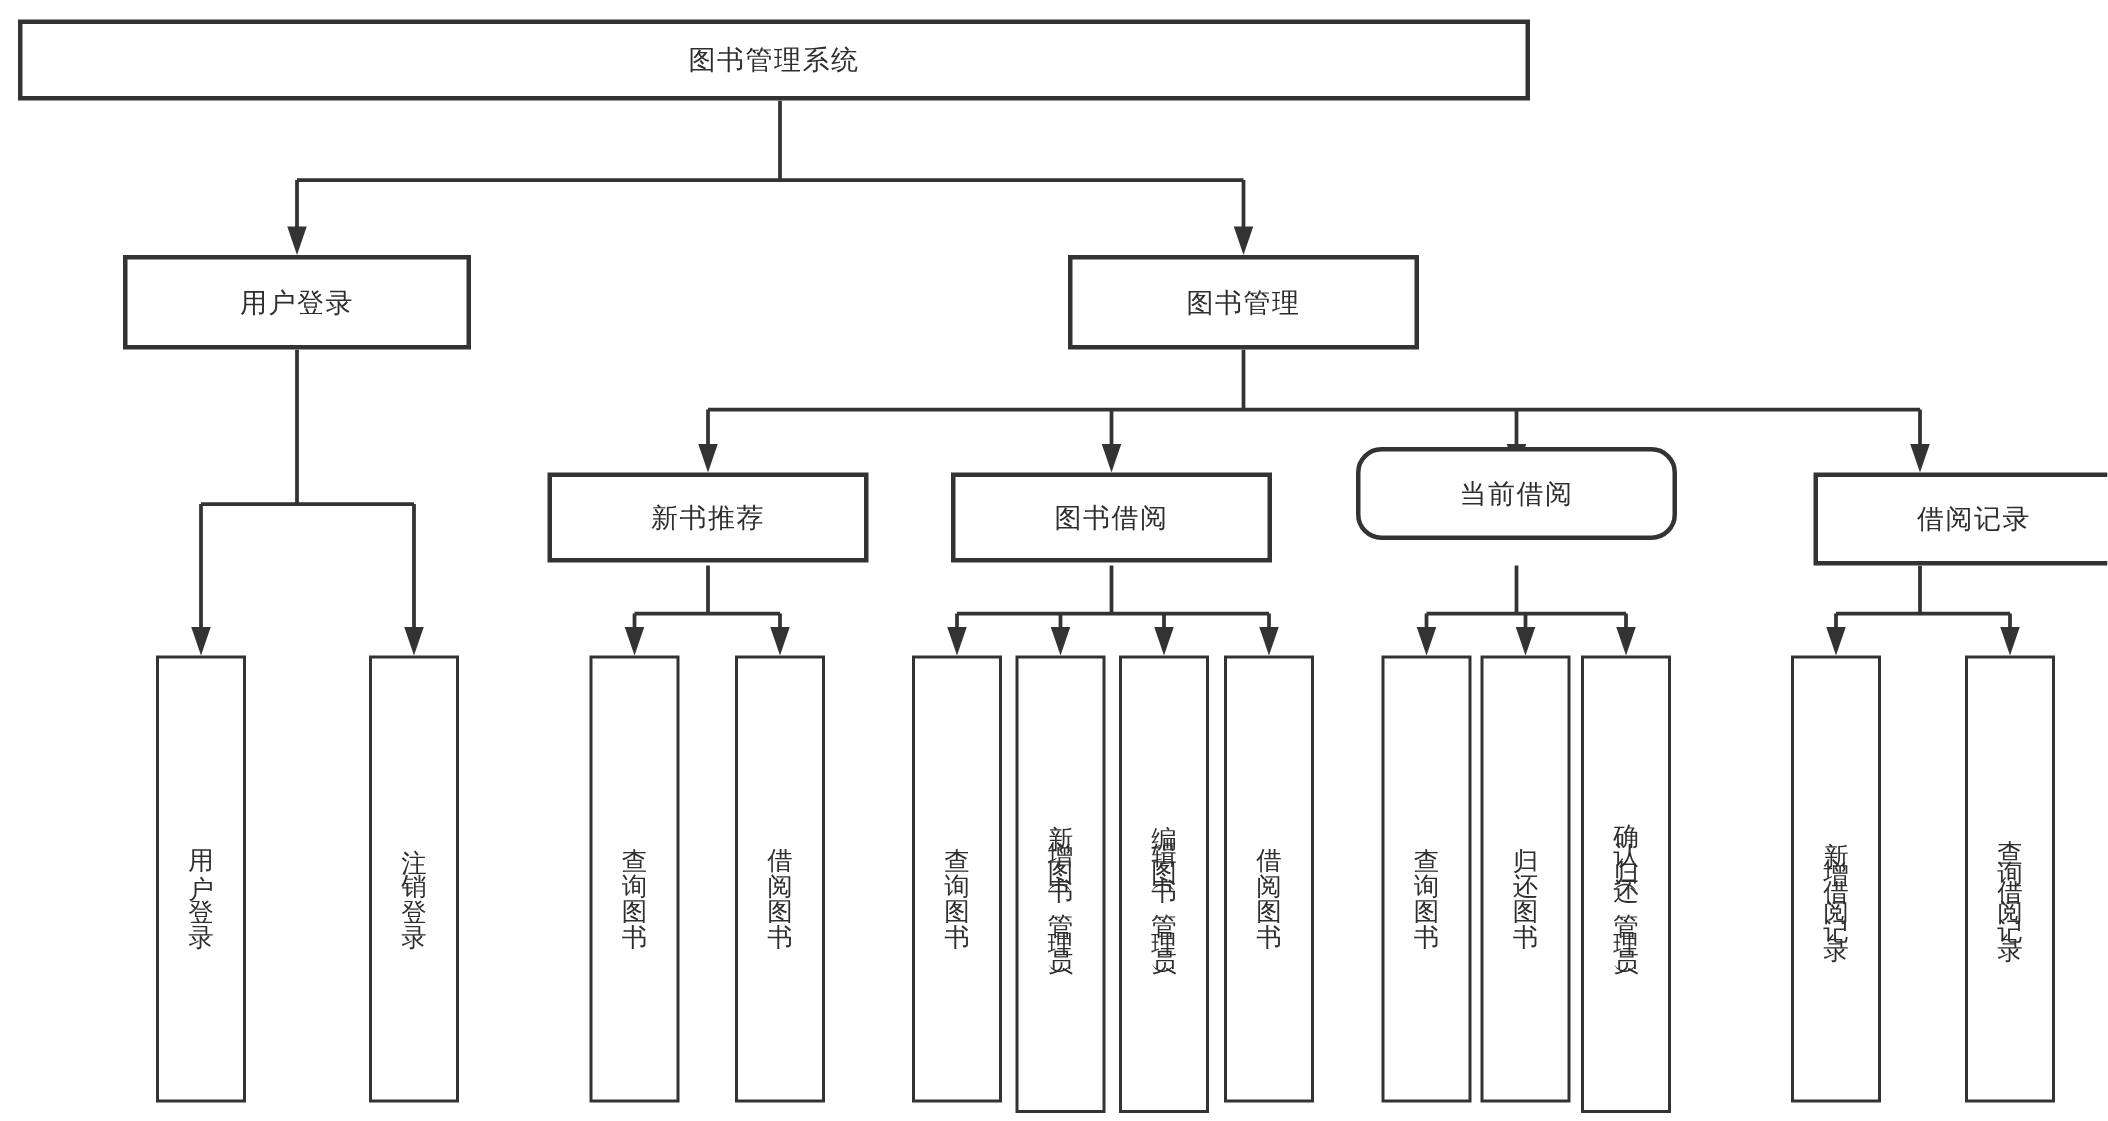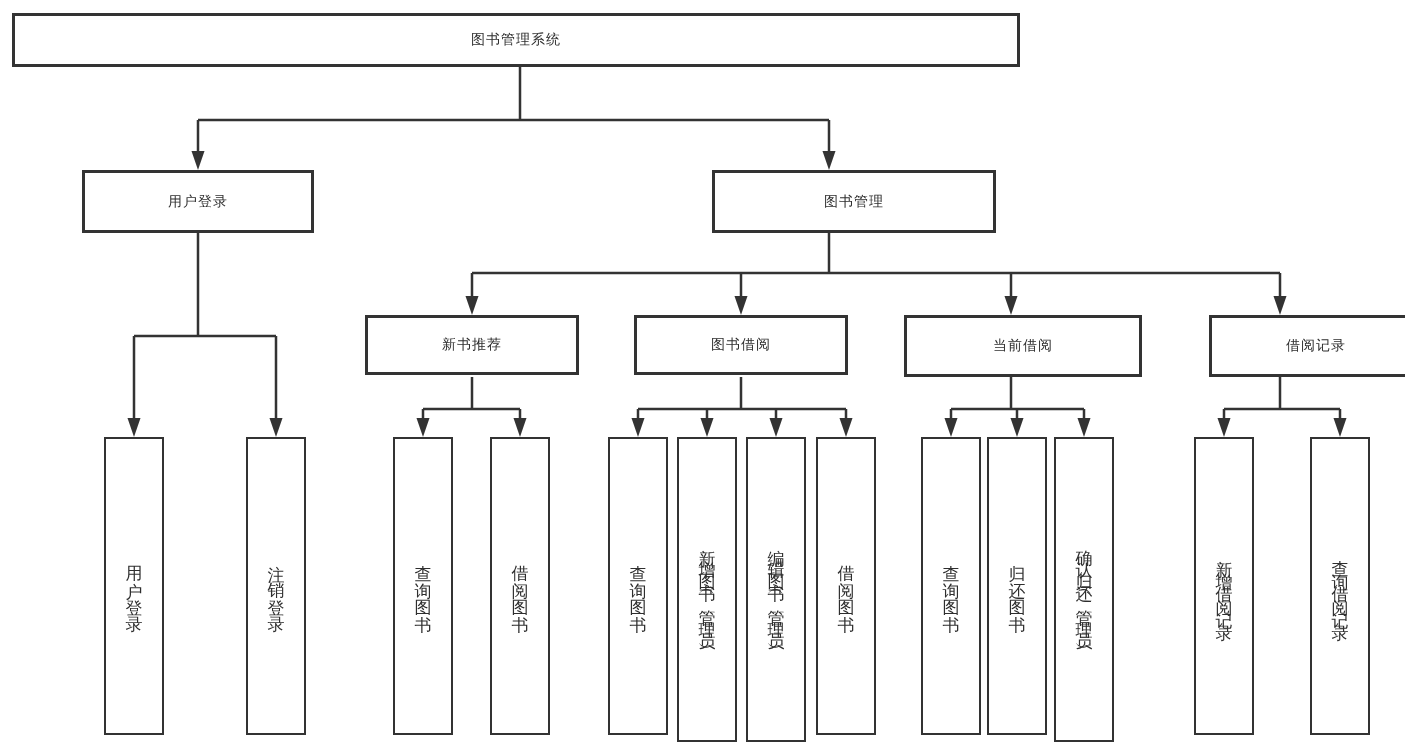--- a/index.html
+++ b/index.html
@@ -24,21 +24,21 @@
     position: absolute;
     background: #ffffff;
     border: 3px solid #333333;
     display: flex;
     align-items: center;
     justify-content: center;
     z-index: 2;
     color: #2e2e2e;
   }
   .hbox {
-    font-size: 14px;
+    font-size: 18px;
     letter-spacing: 1px;
     white-space: nowrap;
   }
   .vbox {
     border-width: 2.5px;
     writing-mode: vertical-rl;
     text-orientation: upright;
     font-size: 17px;
     line-height: 1;
   }
@@ -97,25 +97,25 @@
       <polygon points="1017,437 1010.5,418 1023.5,418"></polygon>
       <polygon points="1084,437 1077.5,418 1090.5,418"></polygon>
       <polygon points="1224,437 1217.5,418 1230.5,418"></polygon>
       <polygon points="1340,437 1333.5,418 1346.5,418"></polygon>
     </g>
   </svg>
 
   <div class="node hbox" style="left:12px; top:13px; width:1008px; height:54px;">图书管理系统</div>
 
   <div class="node hbox" style="left:82px; top:170px; width:232px; height:63px;">用户登录</div>
-  <div class="node hbox" style="left:712px; top:170px; width:284px; height:63px;">图书管理</div>
+  <div class="node hbox" style="left:712px; top:170px; width:234px; height:63px;">图书管理</div>
 
   <div class="node hbox" style="left:365px; top:315px; width:214px; height:60px;">新书推荐</div>
   <div class="node hbox" style="left:634px; top:315px; width:214px; height:60px;">图书借阅</div>
-  <div class="node hbox" style="left:904px; top:315px; width:238px; height:62px;">当前借阅</div>
+  <div class="node hbox" style="left:904px; top:298px; width:214px; height:62px;border-radius:17px;">当前借阅</div>
   <div class="node hbox" style="left:1173px; top:315px; width:214px; height:62px;margin-left:36px;">借阅记录</div>
 
   <div class="node vbox ls-4" style="left:104px; top:437px; width:60px; height:298px;">用户登录</div>
   <div class="node vbox ls-4" style="left:246px; top:437px; width:60px; height:298px;">注销登录</div>
 
   <div class="node vbox ls-4" style="left:393px; top:437px; width:60px; height:298px;">查询图书</div>
   <div class="node vbox ls-4" style="left:490px; top:437px; width:60px; height:298px;">借阅图书</div>
 
   <div class="node vbox ls-4" style="left:608px; top:437px; width:60px; height:298px;">查询图书</div>
   <div class="node vbox ls-9" style="left:677px; top:437px; width:60px; height:305px;">新增图书（管理员）</div>

